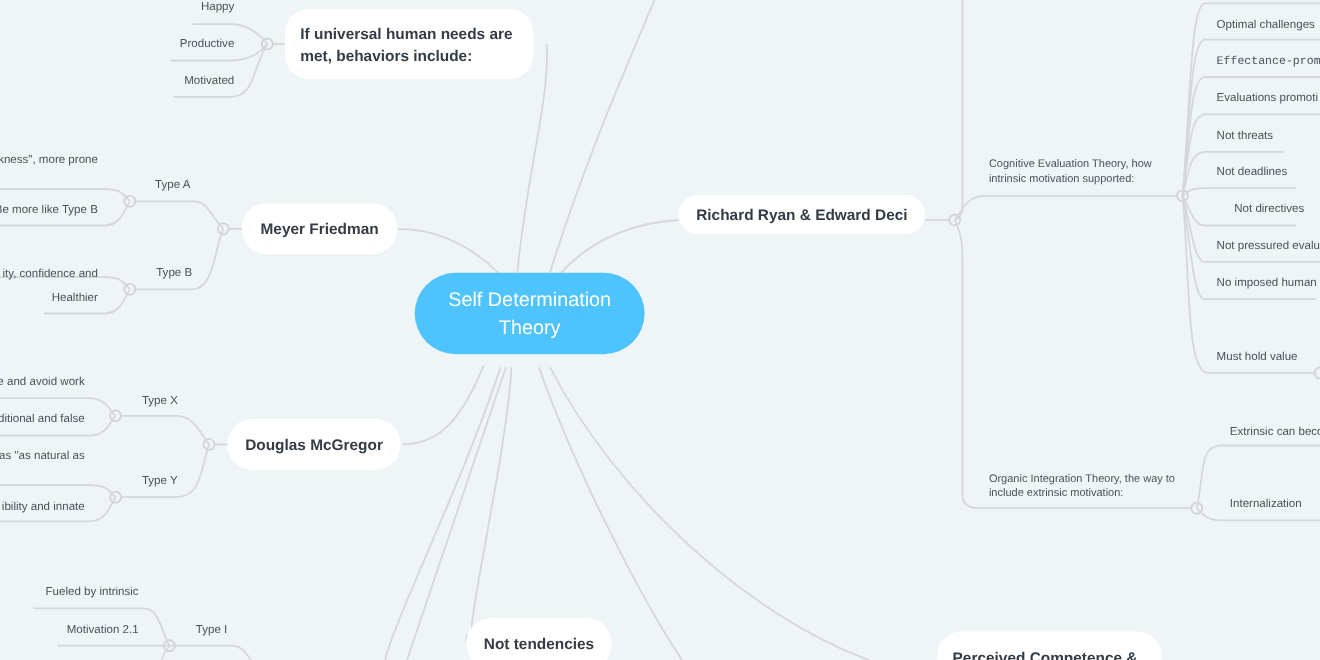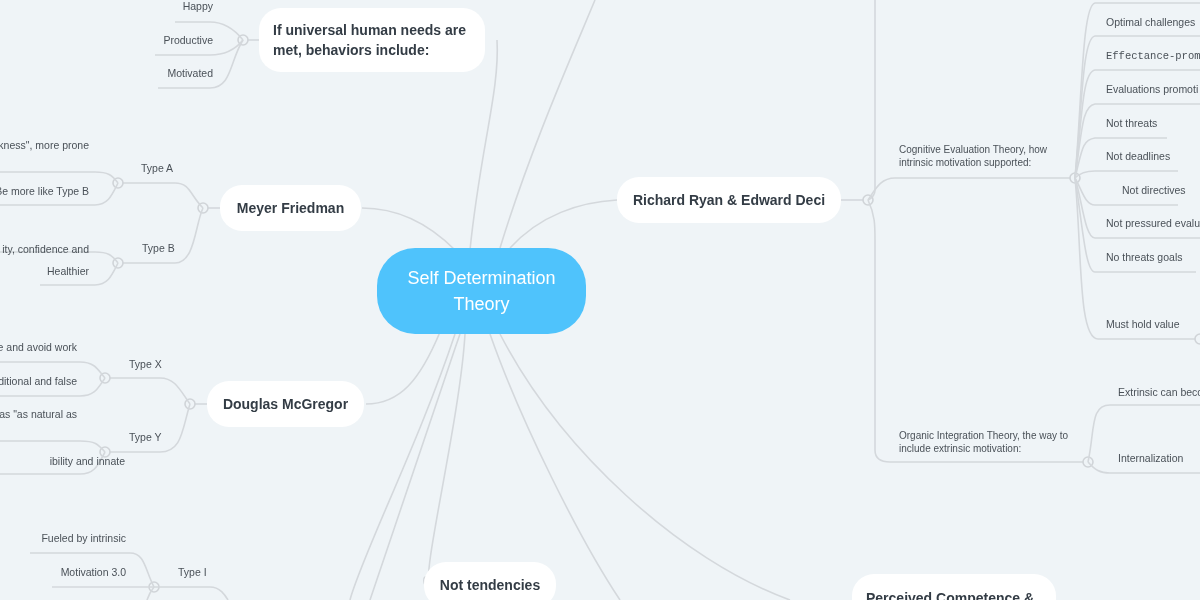--- a/index.html
+++ b/index.html
@@ -8,21 +8,21 @@
     background: #eff4f7;
     font-family: "Liberation Sans", "DejaVu Sans", sans-serif;
     position: relative;
   }
   #canvas { position: absolute; left: 0; top: 0; width: 1200px; height: 600px; }
   svg.lines { position: absolute; left: 0; top: 0; width: 1200px; height: 600px; }
   svg.lines path, svg.lines line { fill: none; stroke: #d4d8dc; stroke-width: 1.6; }
   svg.lines circle { fill: #eff4f7; stroke: #d0d4d8; stroke-width: 1.6; }
 
   .root {
-    position: absolute; left: 377px; top: 248px; width: 209px; height: 86px;
+    position: absolute; left: 377px; top: 248px; width: 209px; height: 74px;
     background: #4fc3fc; border-radius: 38px;
     color: #ffffff; font-size: 18px; line-height: 26px;
     display: flex; align-items: center; justify-content: center; text-align: center;
     box-sizing: border-box; padding: 0 10px;
   }
   .main {
     position: absolute; background: #ffffff; border-radius: 22px;
     color: #333c45; font-weight: bold; font-size: 14px; line-height: 20px;
     display: flex; align-items: center; justify-content: center; text-align: center;
     box-sizing: border-box; white-space: nowrap;
@@ -134,42 +134,42 @@
   <div class="leaf right" style="right:1111px; top:265px;">Healthier</div>
 
   <div class="main" style="left:207px; top:381px; width:157px; height:46px;">
     <span>Douglas McGregor</span>
   </div>
   <div class="leaf" style="left:129px; top:358px;">Type X</div>
   <div class="leaf" style="left:129px; top:431px;">Type Y</div>
   <div class="leaf right" style="right:1123px; top:341px;">e and avoid work</div>
   <div class="leaf right" style="right:1123px; top:375px;">ditional and false</div>
   <div class="leaf right" style="right:1123px; top:408px;">k as "as natural as</div>
-  <div class="leaf right" style="right:1075px; top:455px;">ibility and innate</div>
+  <div class="leaf right" style="right:1123px; top:455px;">ibility and innate</div>
 
   <div class="leaf" style="left:178px; top:566px;">Type I</div>
   <div class="leaf right" style="right:1074px; top:532px;">Fueled by intrinsic</div>
-  <div class="leaf right" style="right:1074px; top:566px;">Motivation 3.0</div>
+  <div class="leaf right" style="right:1074px; top:566px;">Motivation 2.1</div>
 
   <div class="main" style="left:424px; top:562px; width:132px; height:46px;">
     <span>Not tendencies</span>
   </div>
 
-  <div class="main" style="left:617px; top:177px; width:224px; height:46px;">
+  <div class="main" style="left:617px; top:177px; width:224px; height:36px;">
     <span>Richard Ryan &amp; Edward Deci</span>
   </div>
   <div class="leaf" style="left:899px; top:144px; white-space:normal; width:170px; font-size:10px; line-height:12.5px;">Cognitive Evaluation Theory, how intrinsic motivation supported:</div>
   <div class="leaf" style="left:1106px; top:16px;">Optimal challenges</div>
   <div class="leaf" style="left:1106px; top:50px;font-family:Liberation Mono, monospace;">Effectance-promoti</div>
   <div class="leaf" style="left:1106px; top:83px;">Evaluations promoti</div>
   <div class="leaf" style="left:1106px; top:117px;">Not threats</div>
   <div class="leaf" style="left:1106px; top:150px;">Not deadlines</div>
   <div class="leaf" style="left:1106px; top:184px;padding-left:16px;">Not directives</div>
   <div class="leaf" style="left:1106px; top:217px;">Not pressured evalu</div>
-  <div class="leaf" style="left:1106px; top:251px;">No threats goals</div>
+  <div class="leaf" style="left:1106px; top:251px;">No imposed human</div>
   <div class="leaf" style="left:1106px; top:318px;">Must hold value</div>
 
   <div class="leaf" style="left:899px; top:430px; white-space:normal; width:175px; font-size:10px; line-height:12.5px;">Organic Integration Theory, the way to include extrinsic motivation:</div>
   <div class="leaf" style="left:1118px; top:386px;">Extrinsic can becc</div>
   <div class="leaf" style="left:1118px; top:452px;">Internalization</div>
 
   <div class="main left-align" style="left:852px; top:574px; width:204px; height:46px; align-items:flex-start; padding-top:14px;">
     <span>Perceived Competence &amp;</span>
   </div>
 

